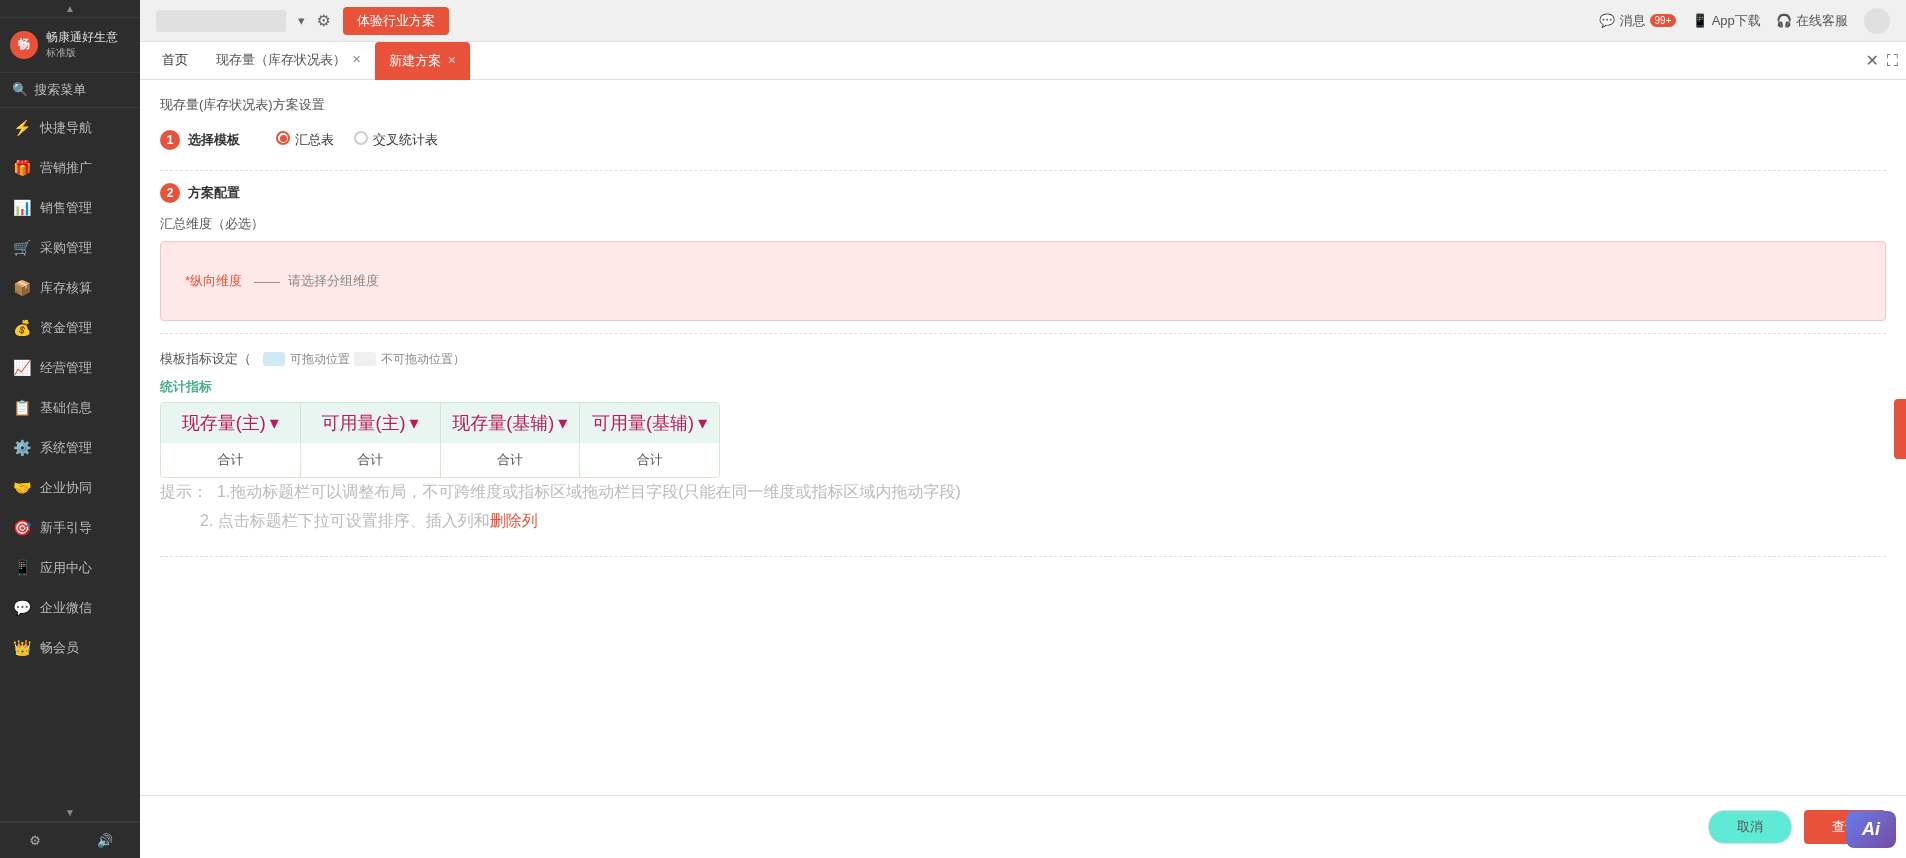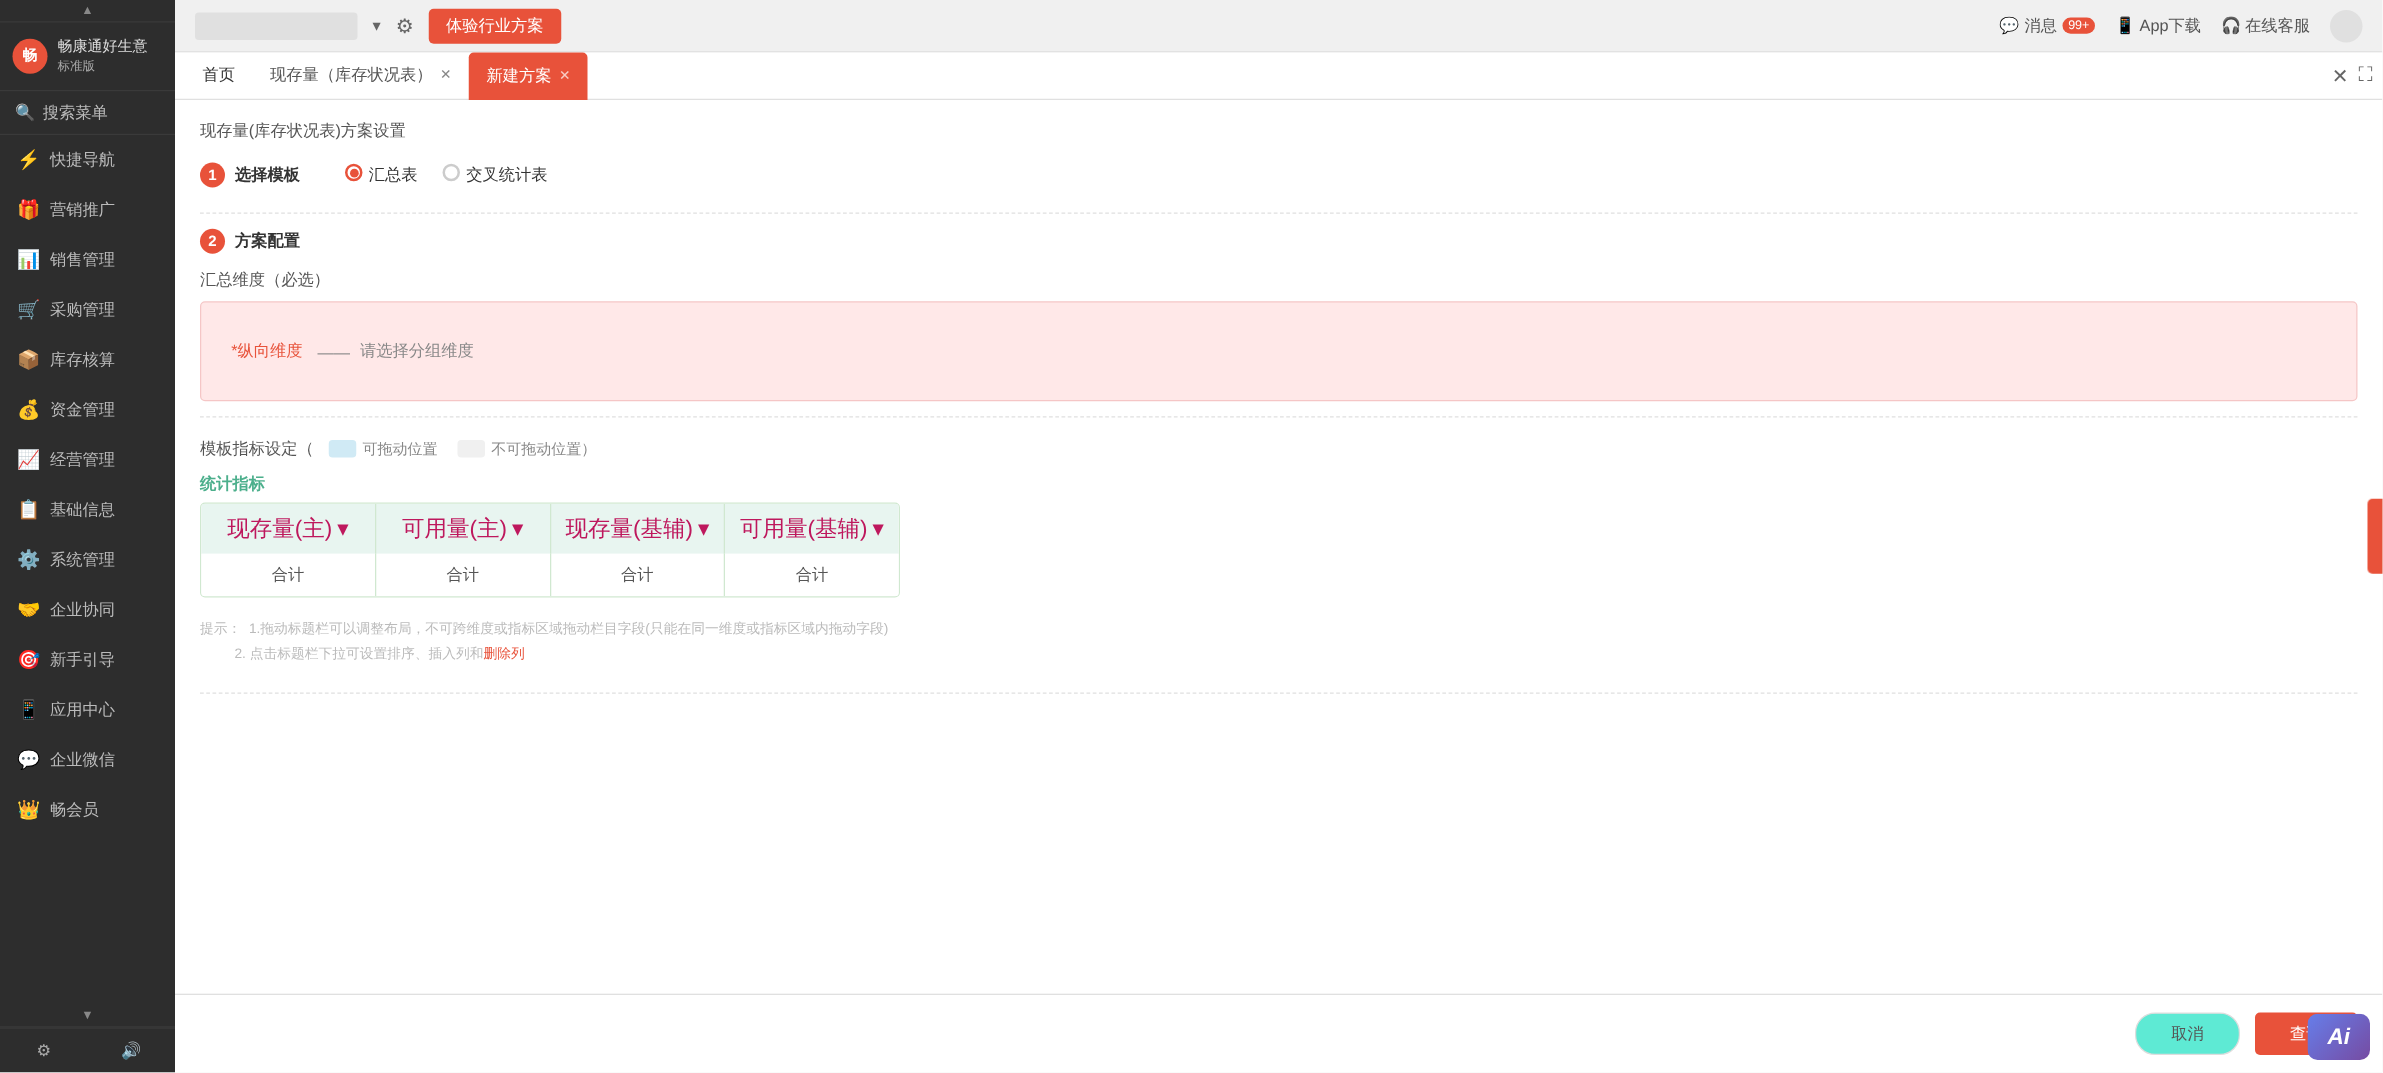--- a/index.html
+++ b/index.html
@@ -310,21 +310,21 @@
       font-size: 13px;
       color: #555;
       margin-bottom: 10px;
       display: flex;
       align-items: center;
       gap: 12px;
     }
     .indicator-legend {
       display: flex;
       align-items: center;
-      gap: 16px;
+      gap: 4px;
       font-size: 12px;
       color: #888;
     }
     .legend-item {
       display: flex;
       align-items: center;
       gap: 5px;
     }
     .legend-box {
       width: 22px; height: 14px;
@@ -374,22 +374,21 @@
       border-right: 1px solid #d0e8d0;
       text-align: center;
       padding: 8px 4px;
       font-size: 13px;
       color: #555;
     }
     .stat-body-col:last-child { border-right: none; }
 
     
     .tips {
-      margin-top: 16px;
-      font-size: 11px;
+      font-size: 16px;
       color: #bbb;
       line-height: 1.8;
     }
     .tips span { color: #e8523a; }
 
     
     .save-option {
       display: flex;
       align-items: center;
       gap: 6px;

